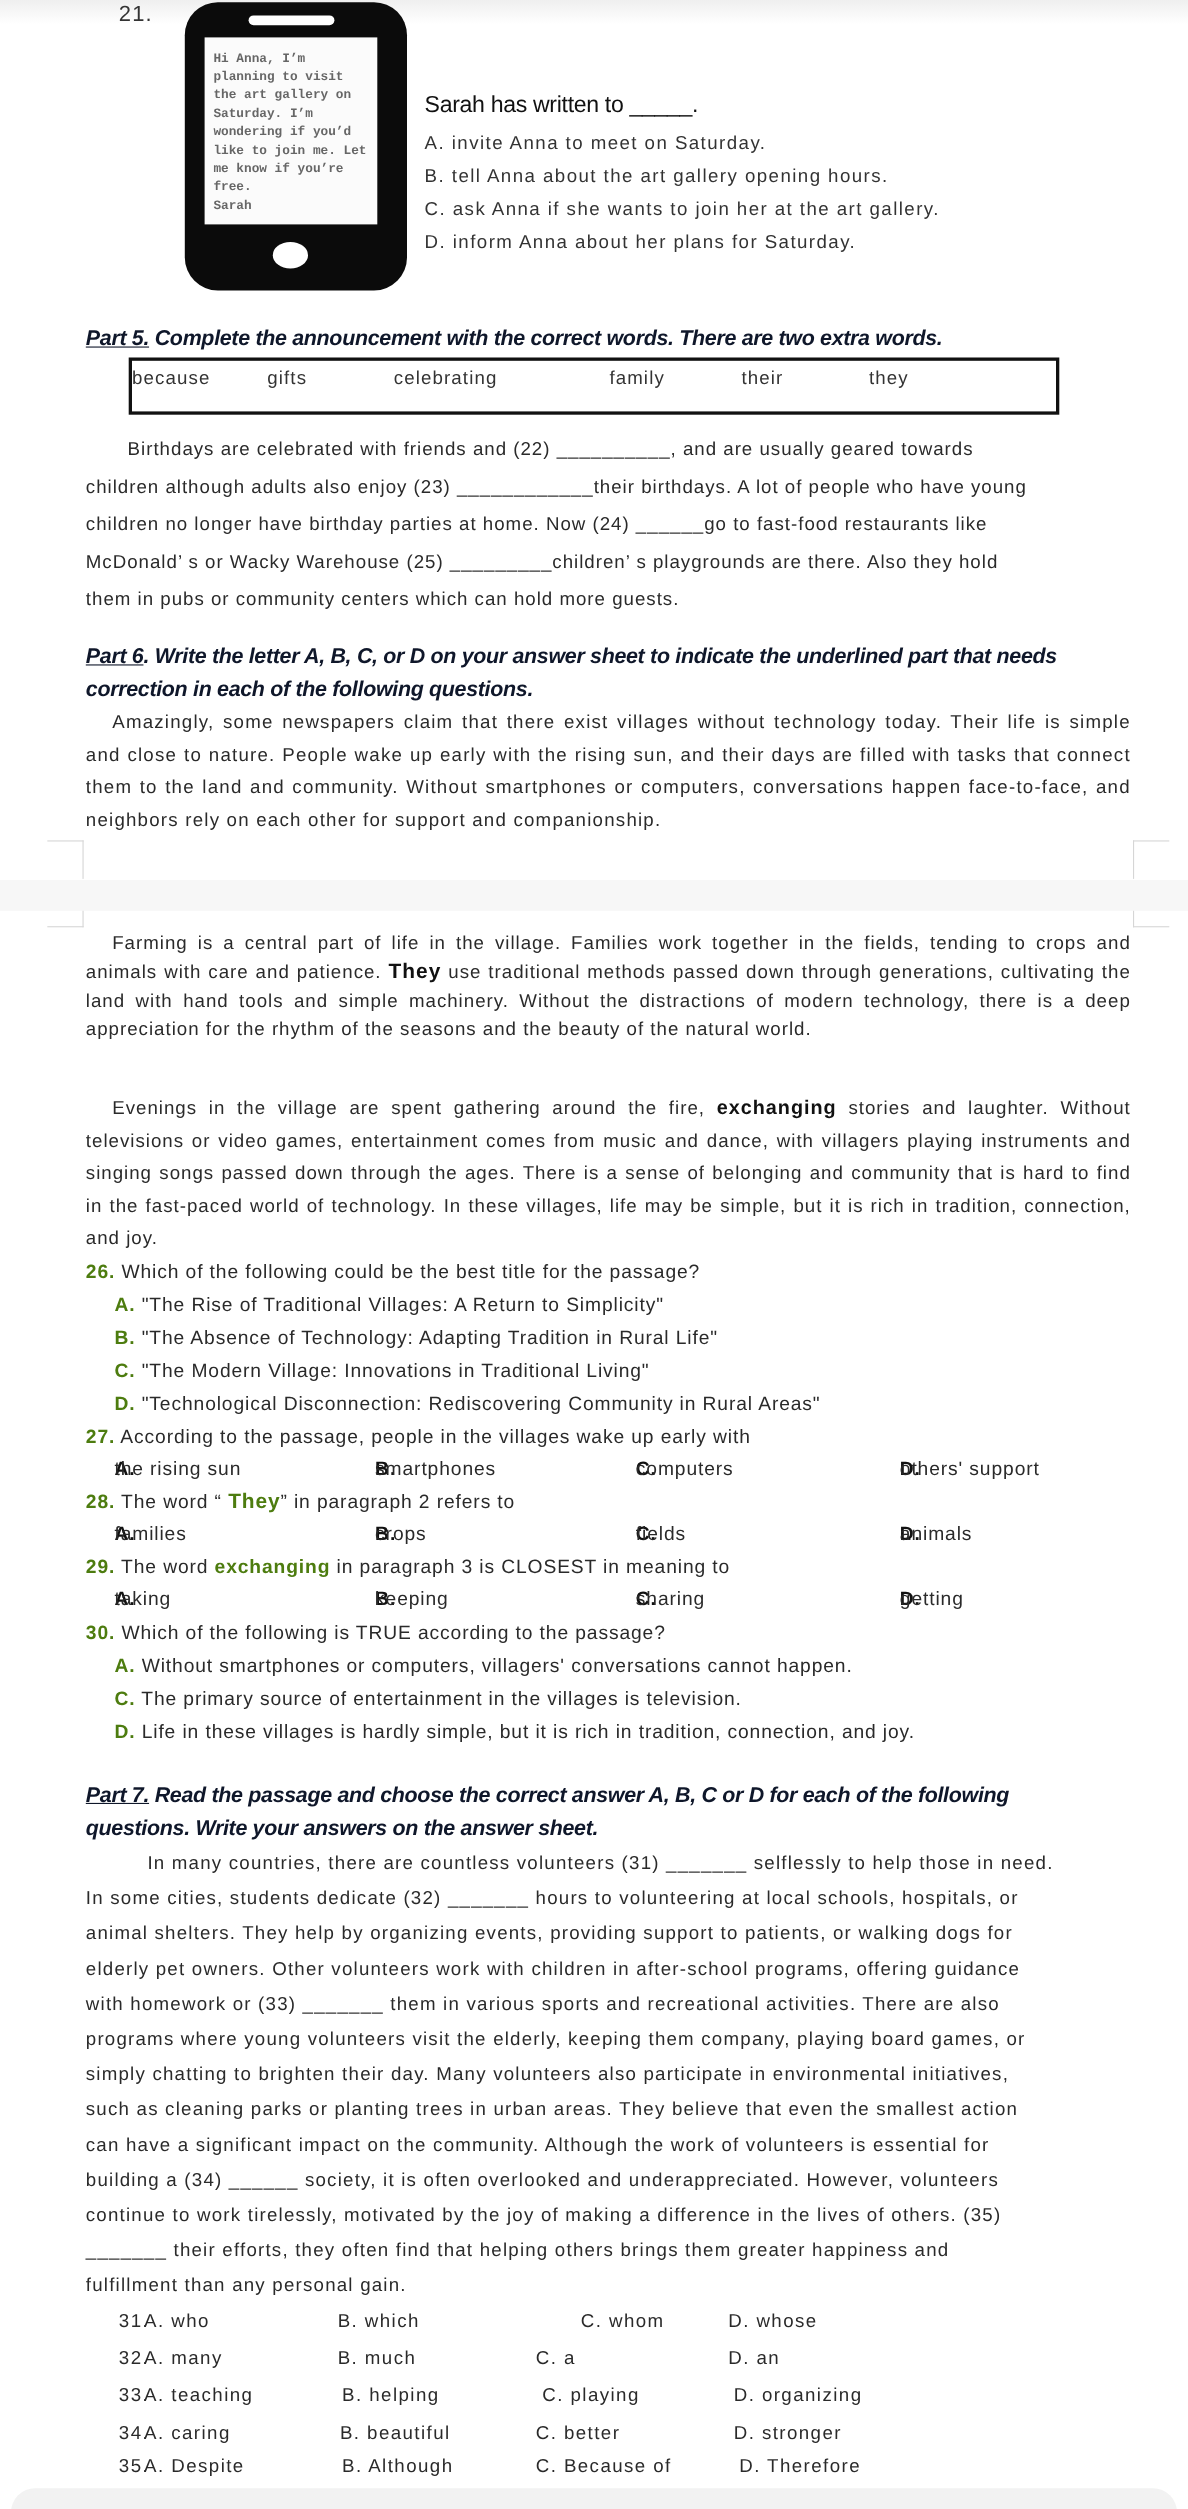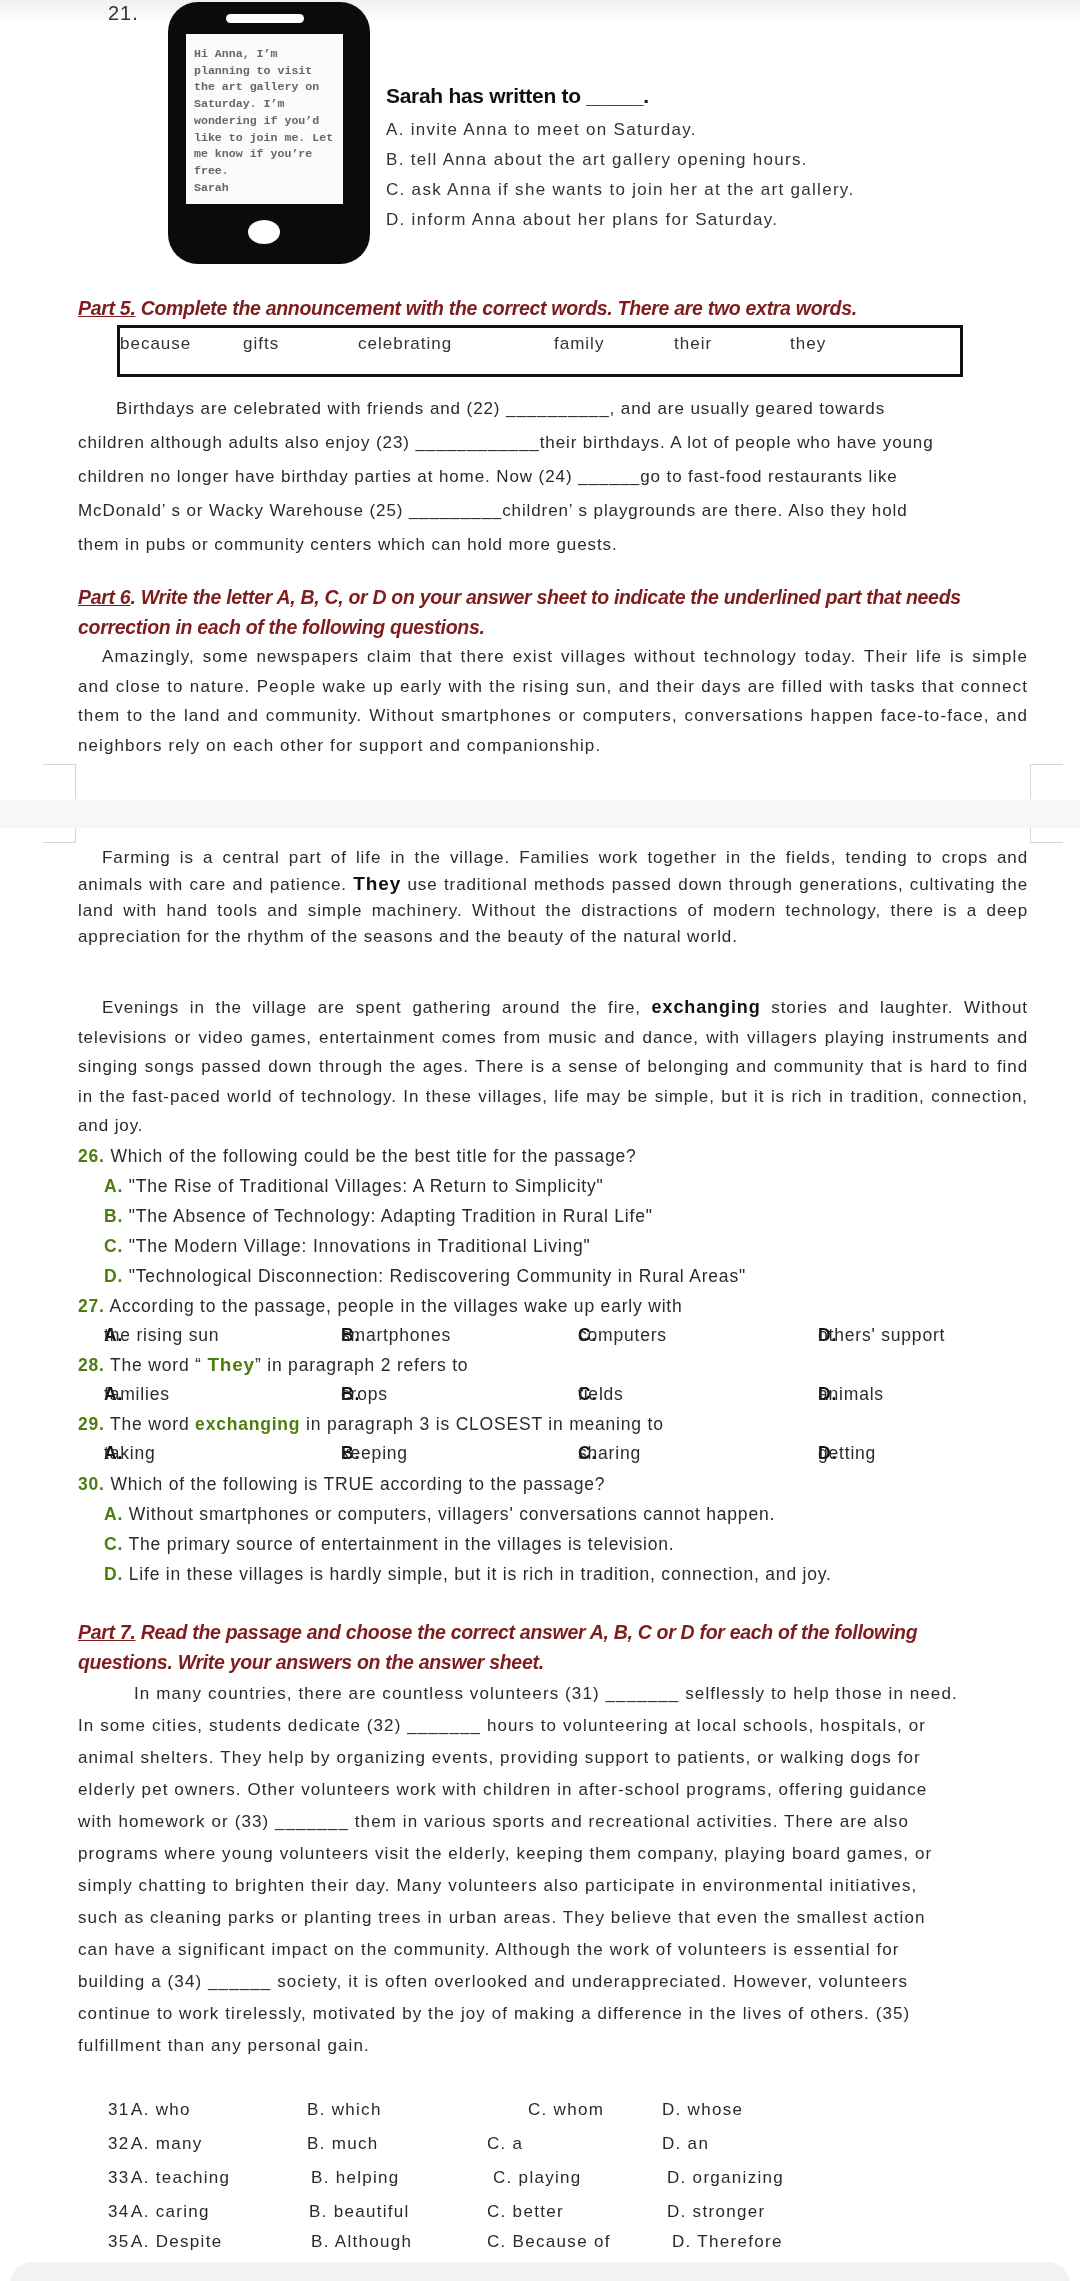--- a/index.html
+++ b/index.html
@@ -18,24 +18,24 @@
   .phone .speaker { position: absolute; left: 58px; top: 12px; width: 78px; height: 9px;
     background: #fff; border-radius: 5px; }
   .phone .screen { position: absolute; left: 18px; top: 32px; width: 157px; height: 170px;
     background: #fbfbfb; padding: 12px 0 10px 8px; box-sizing: border-box;
     font-family: "Liberation Mono", monospace; font-size: 11.6px; line-height: 16.7px;
     color: #666; font-weight: bold; white-space: pre; }
   .phone .homebtn { position: absolute; left: 80px; top: 218px; width: 32px; height: 24px;
     background: #fff; border-radius: 50%; }
 
   .q21 { left: 386px; top: 84px; }
-  .q21 .stem { font-size: 21px; font-weight: bold; color: #111; letter-spacing: -0.3px; margin-bottom: 7px; }
+  .q21 .stem { font-size: 21px; font-weight: normal; color: #111; letter-spacing: -0.3px; margin-bottom: 7px; }
   .q21 .opt { font-size: 17px; letter-spacing: 1.3px; color: #333; height: 30px; line-height: 30px; }
 
-  .part-title { font-size: 19.5px; font-weight: bold; font-style: italic; color: #7f1d1d;
+  .part-title { font-size: 19.5px; font-weight: bold; font-style: italic; color: #0f172a;
     letter-spacing: -0.3px; line-height: 30px; }
   .part-title .u { text-decoration: underline; }
 
   .wordbox { left: 117px; top: 325px; width: 846px; height: 52px; border: 3px solid #111;
     box-sizing: border-box; }
   .wordbox span { position: absolute; top: 6px; font-size: 17px; color: #333; letter-spacing: 1px; }
 
   .para { font-size: 17px; color: #2a2a2a; letter-spacing: 0.9px; text-align: justify; }
   .p5 { left: 78px; top: 392px; width: 950px; line-height: 34px; }
   .p6 { left: 78px; top: 640px; width: 950px; line-height: 29.5px; }
@@ -212,20 +212,21 @@
   <div> In some cities, students dedicate (32) _______ hours to volunteering at local schools, hospitals, or</div>
   <div>animal shelters. They help by organizing events, providing support to patients, or walking dogs for</div>
   <div>elderly pet owners. Other volunteers work with children in after-school programs, offering guidance</div>
   <div>with homework or (33) _______ them in various sports and recreational activities. There are also</div>
   <div>programs where young volunteers visit the elderly, keeping them company, playing board games, or</div>
   <div>simply chatting to brighten their day. Many volunteers also participate in environmental initiatives,</div>
   <div>such as cleaning parks or planting trees in urban areas. They believe that even the smallest action</div>
   <div>can have a significant impact on the community. Although the work of volunteers is essential for</div>
   <div>building a (34) ______ society, it is often overlooked and underappreciated. However, volunteers</div>
   <div>continue to work tirelessly, motivated by the joy of making a difference in the lives of others. (35)</div>
+  <div>_______ their efforts, they often find that helping others brings them greater happiness and</div>
   <div>fulfillment than any personal gain.</div>
 </div>
 
 <div class="abs" style="left:108px; top:2100px; width:900px;">
   <div class="ans7">
     <span style="left:0;">31.</span>
     <span style="left:23px;">A. who</span>
     <span style="left:199px;">B. which</span>
     <span style="left:376px;margin-left:44px;">C. whom</span>
     <span style="left:554px;">D. whose</span>

